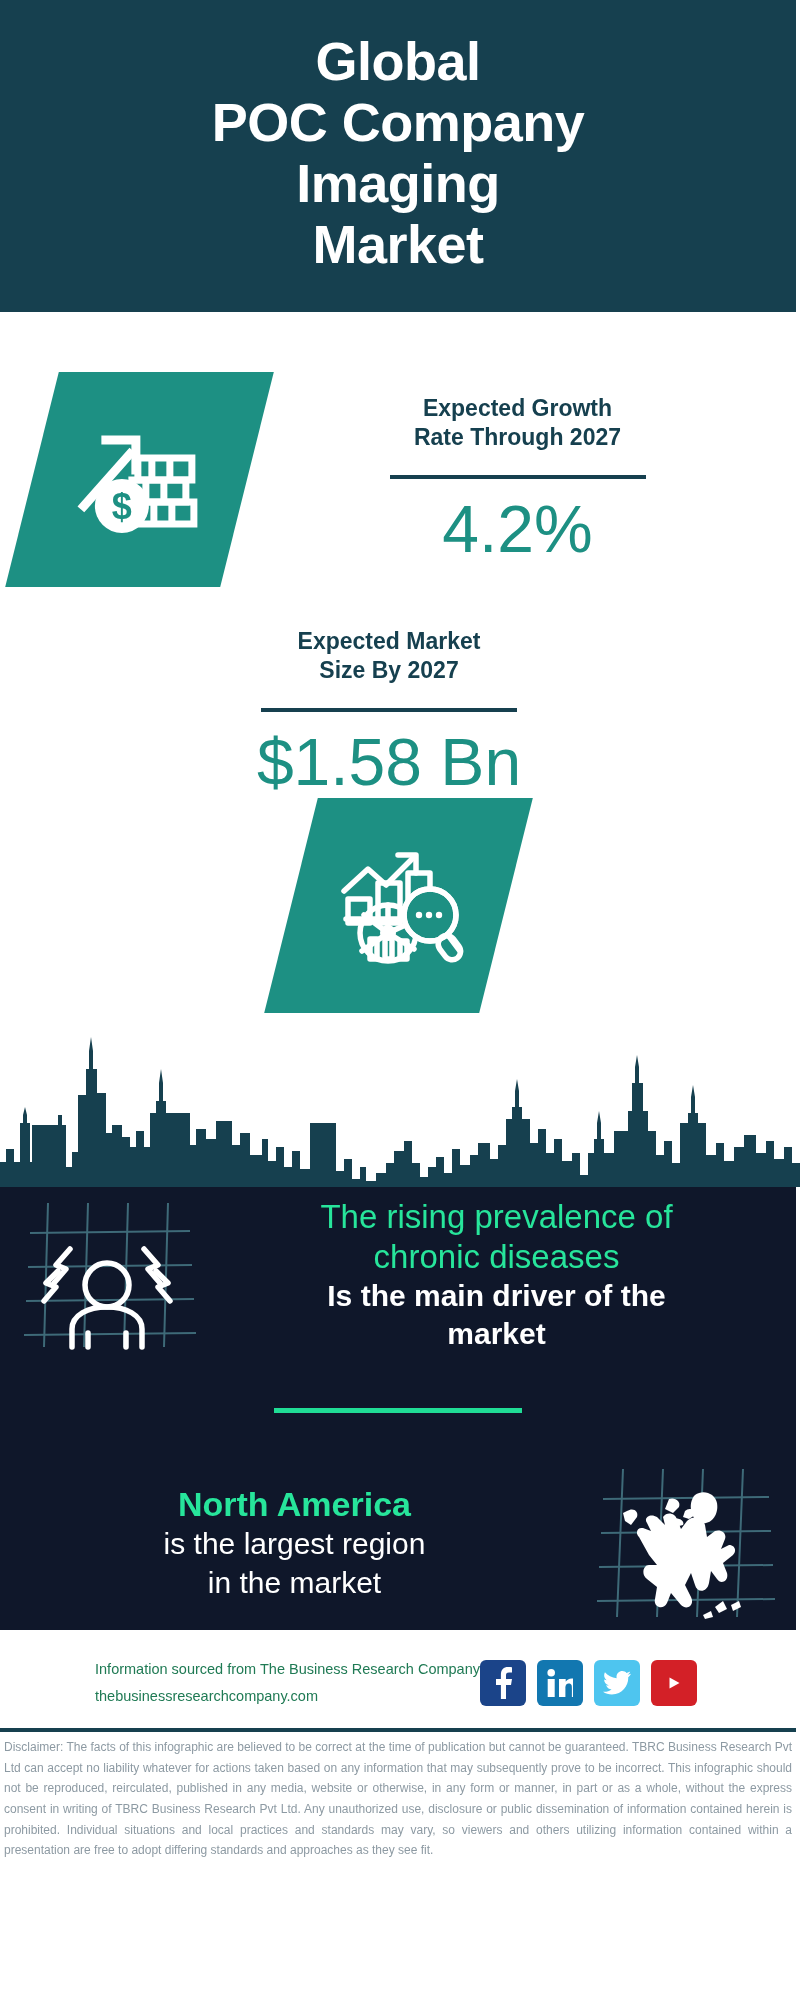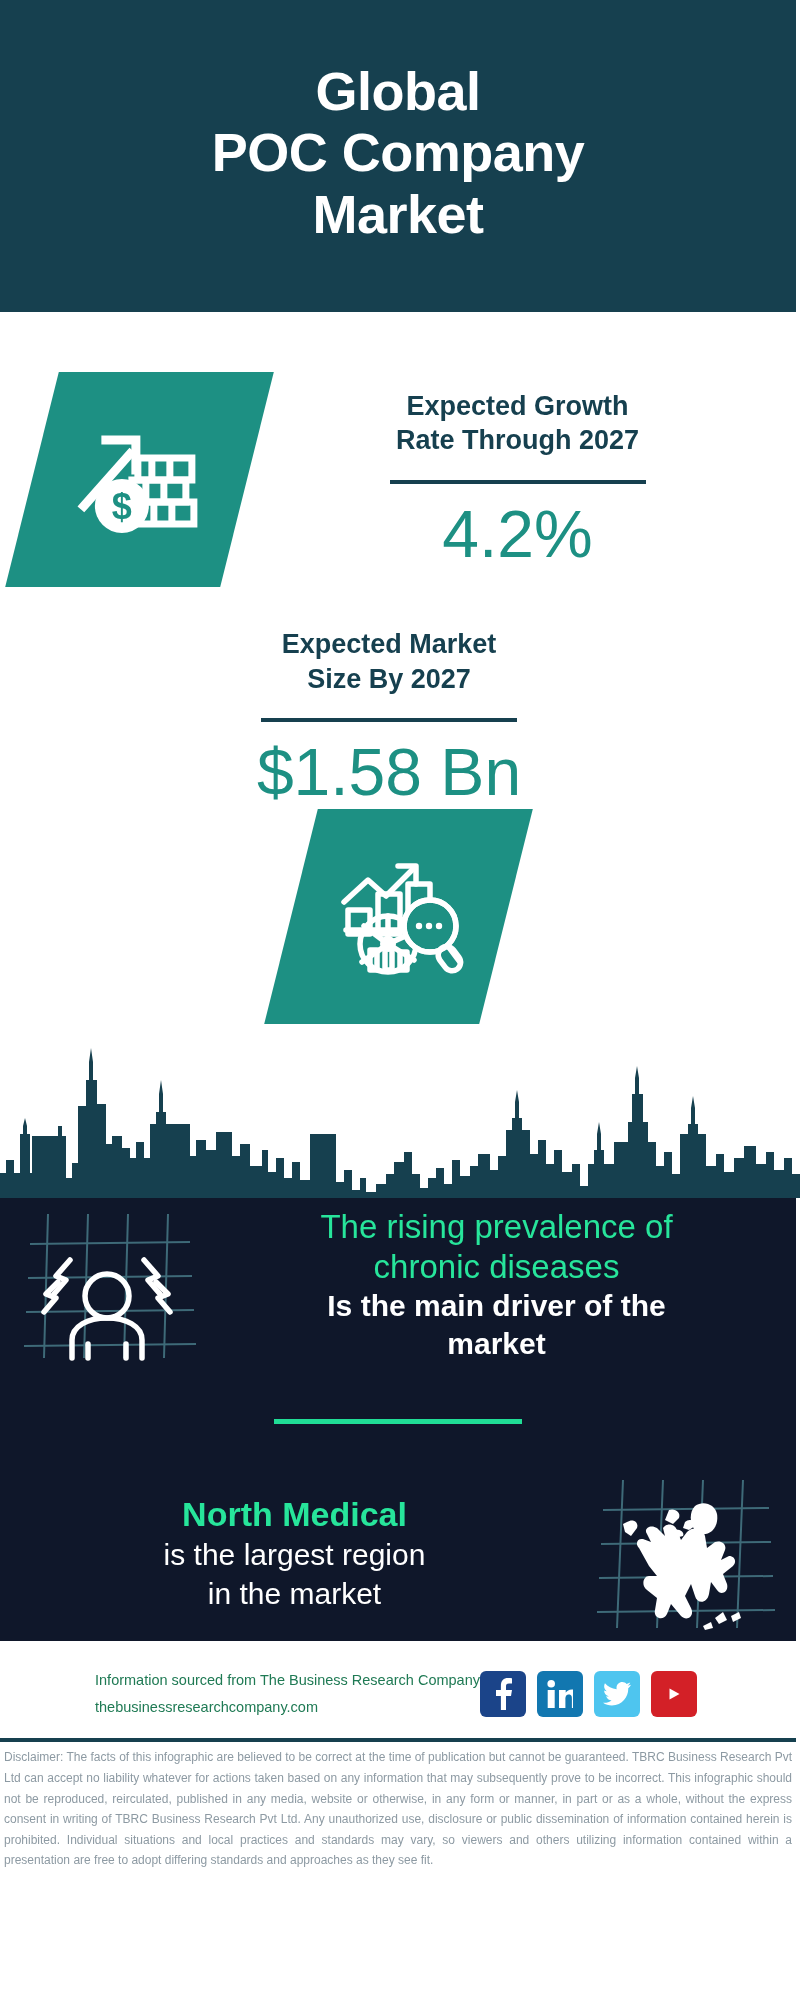--- a/index.html
+++ b/index.html
@@ -41,21 +41,21 @@
     transform:skewX(-14deg);
     display:flex; align-items:center; justify-content:center;
     flex:0 0 auto;
   }
   .para-badge .icon-wrap { transform:skewX(14deg); display:block; }
 
   .stat-text { flex:1 1 auto; text-align:center; }
   .stat-label {
     color:#16404f;
     font-weight:bold;
-    font-size:27px;
+    font-size:23px;
     line-height:1.28;
   }
   .stat-rule {
     height:4px; background:#16404f;
     width:256px; margin:22px auto 14px;
   }
   .stat-value {
     color:#1d9083;
     font-weight:normal;
     font-size:66px;
@@ -128,20 +128,21 @@
 </style>
 </head>
 <body>
 
 <div class="page">
 
   <div class="header">
     <div class="header-title">
       <div>Global</div>
       <div>POC Company</div>
+      <div>Imaging</div>
       <div>Market</div>
     </div>
   </div>
 
   <div class="stat-row block1">
     <div class="para-badge">
       <span class="icon-wrap">
         <svg width="132" height="128" viewBox="0 0 132 128" fill="none">
           <g stroke="#fff" stroke-width="9" fill="none" stroke-linecap="square">
             <path d="M10 92 L56 40"></path>
@@ -239,21 +240,21 @@
         <div class="accent-line">chronic diseases</div>
         <div class="white-bold">Is the main driver of the</div>
         <div class="white-bold">market</div>
       </div>
     </div>
 
     <div class="green-divider"></div>
 
     <div class="dark-row">
       <div class="region-text">
-        <div class="region-name">North Medical</div>
+        <div class="region-name">North America</div>
         <div class="region-sub">is the largest region</div>
         <div class="region-sub">in the market</div>
       </div>
       <div class="grid-icon">
         <svg width="215" height="175" viewBox="0 0 215 175" fill="none">
           <g stroke="#3e6a78" stroke-width="2">
             <path d="M42 14 L36 162 M82 14 L76 162 M122 14 L116 162 M162 14 L156 162"></path>
             <path d="M22 44 L188 42 M20 78 L190 76 M18 112 L192 110 M16 146 L194 144"></path>
           </g>
           <g fill="#ffffff">

